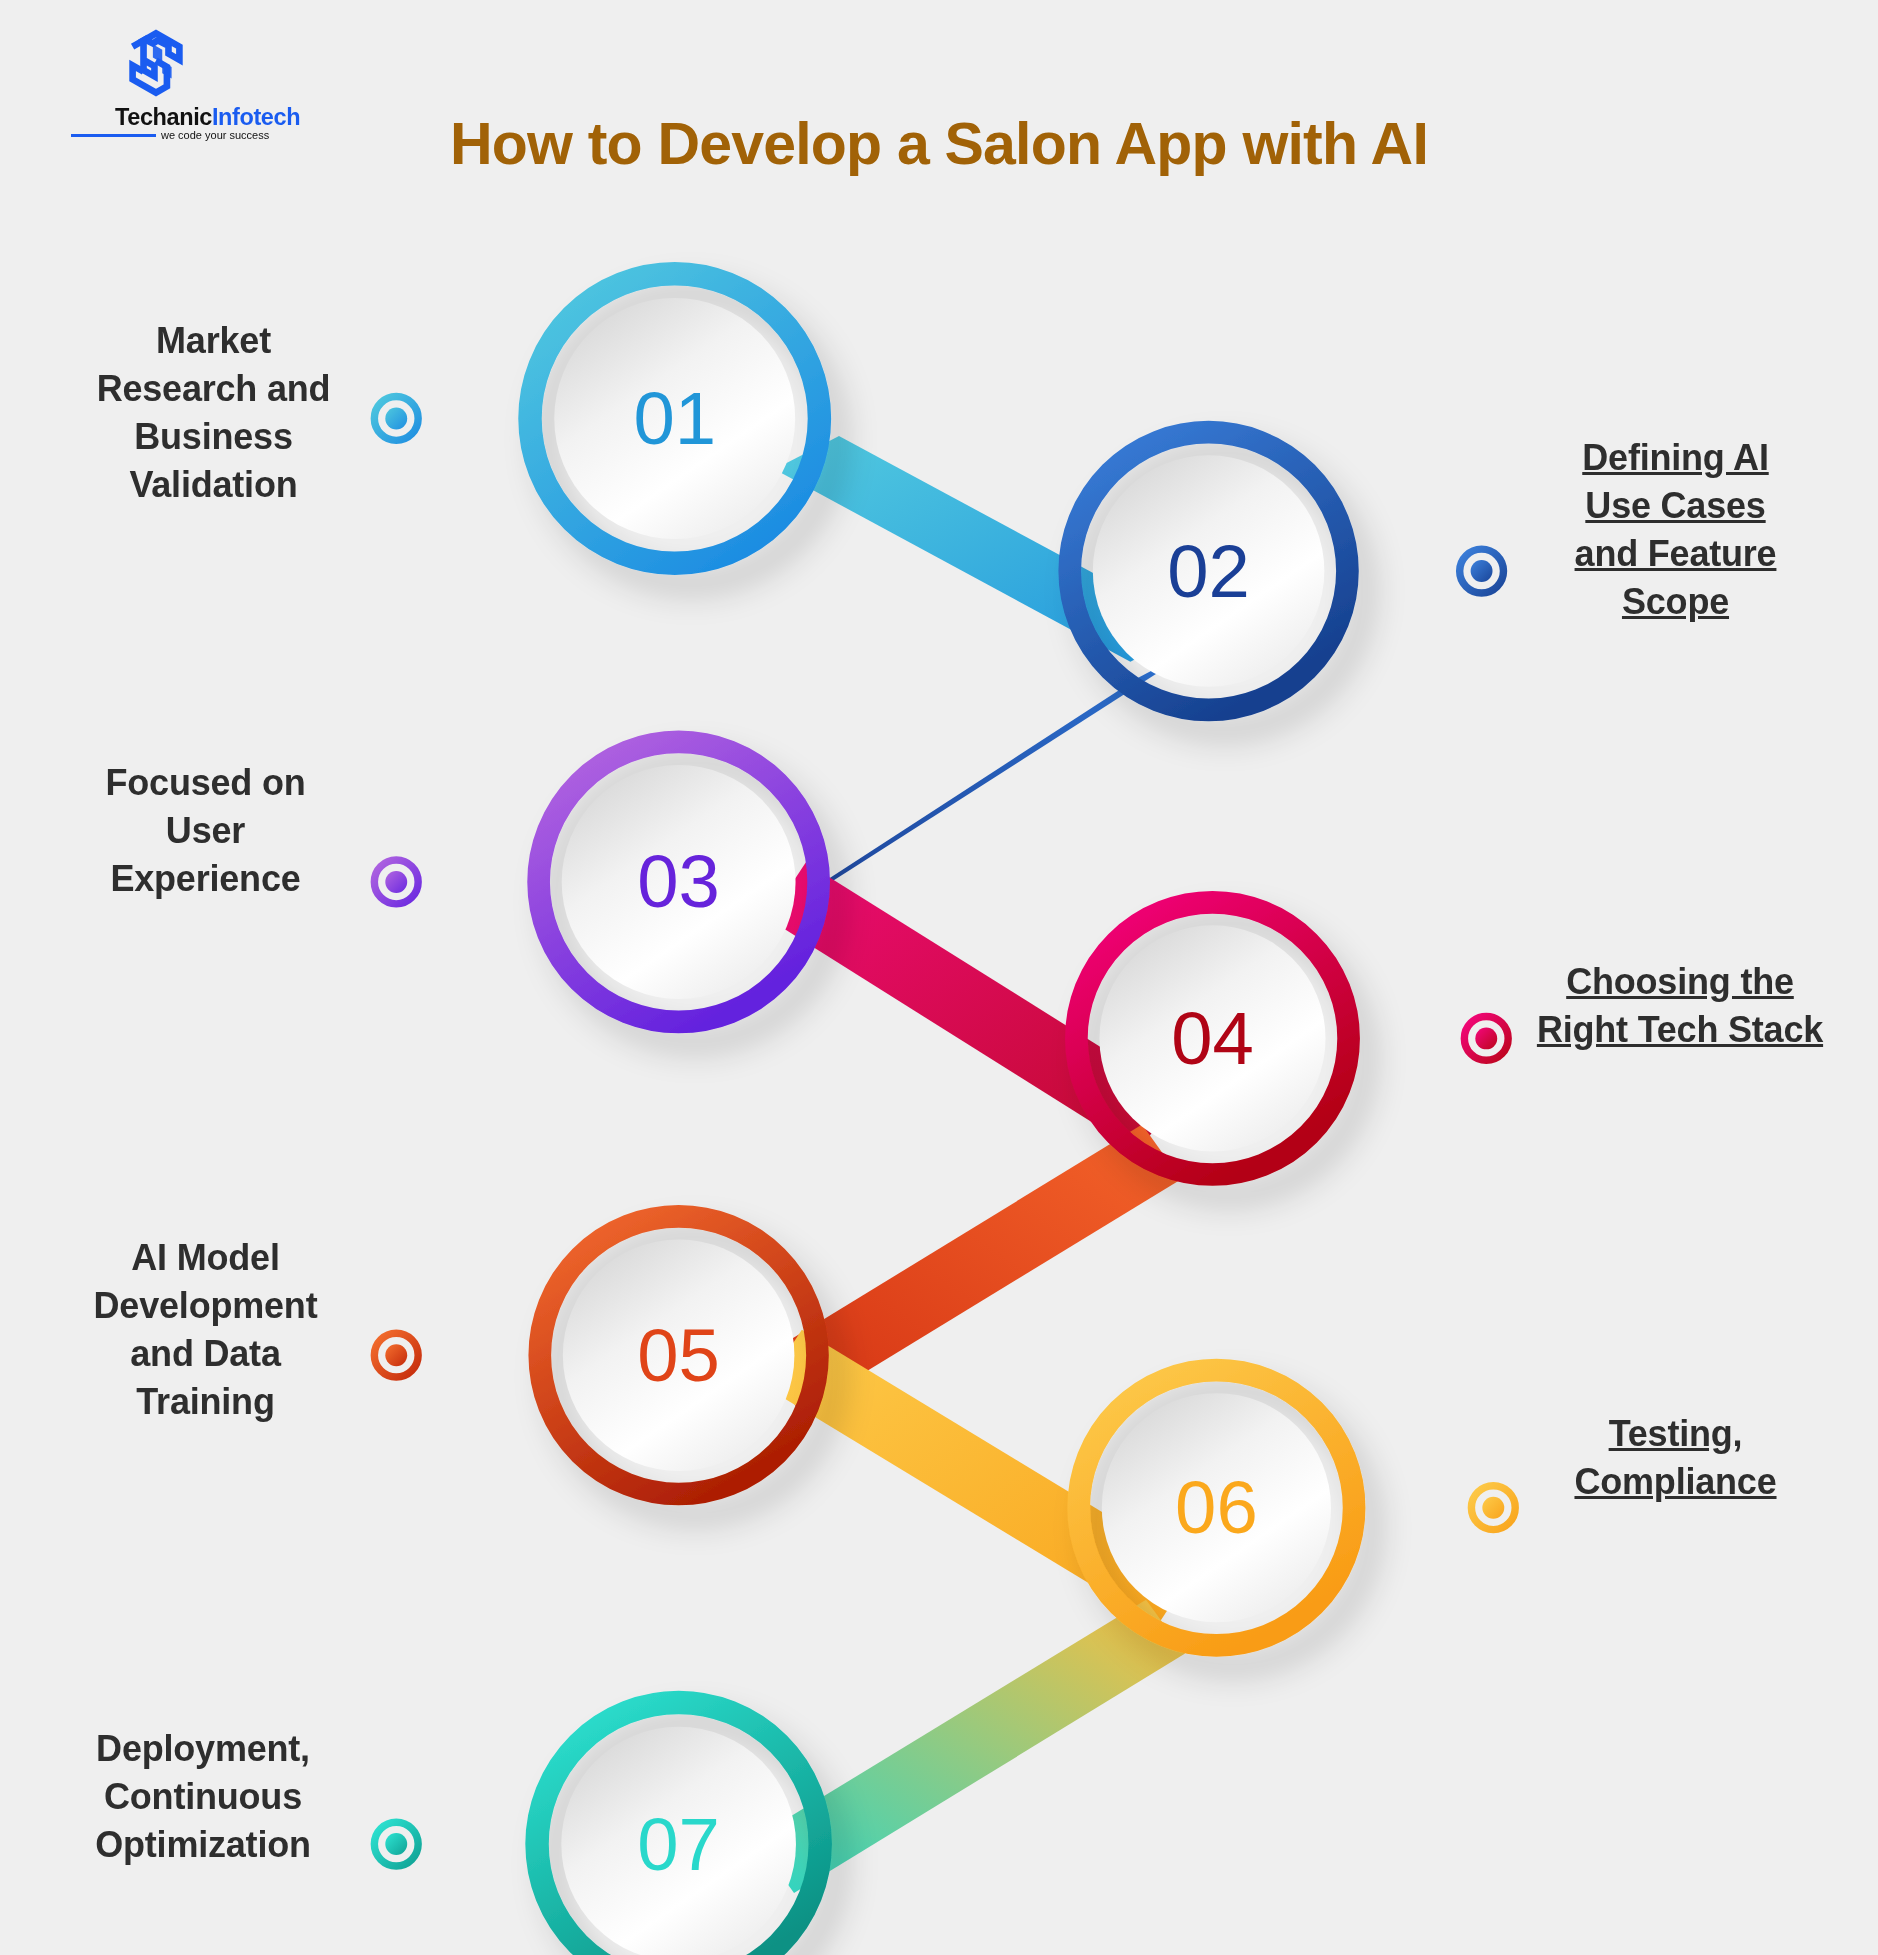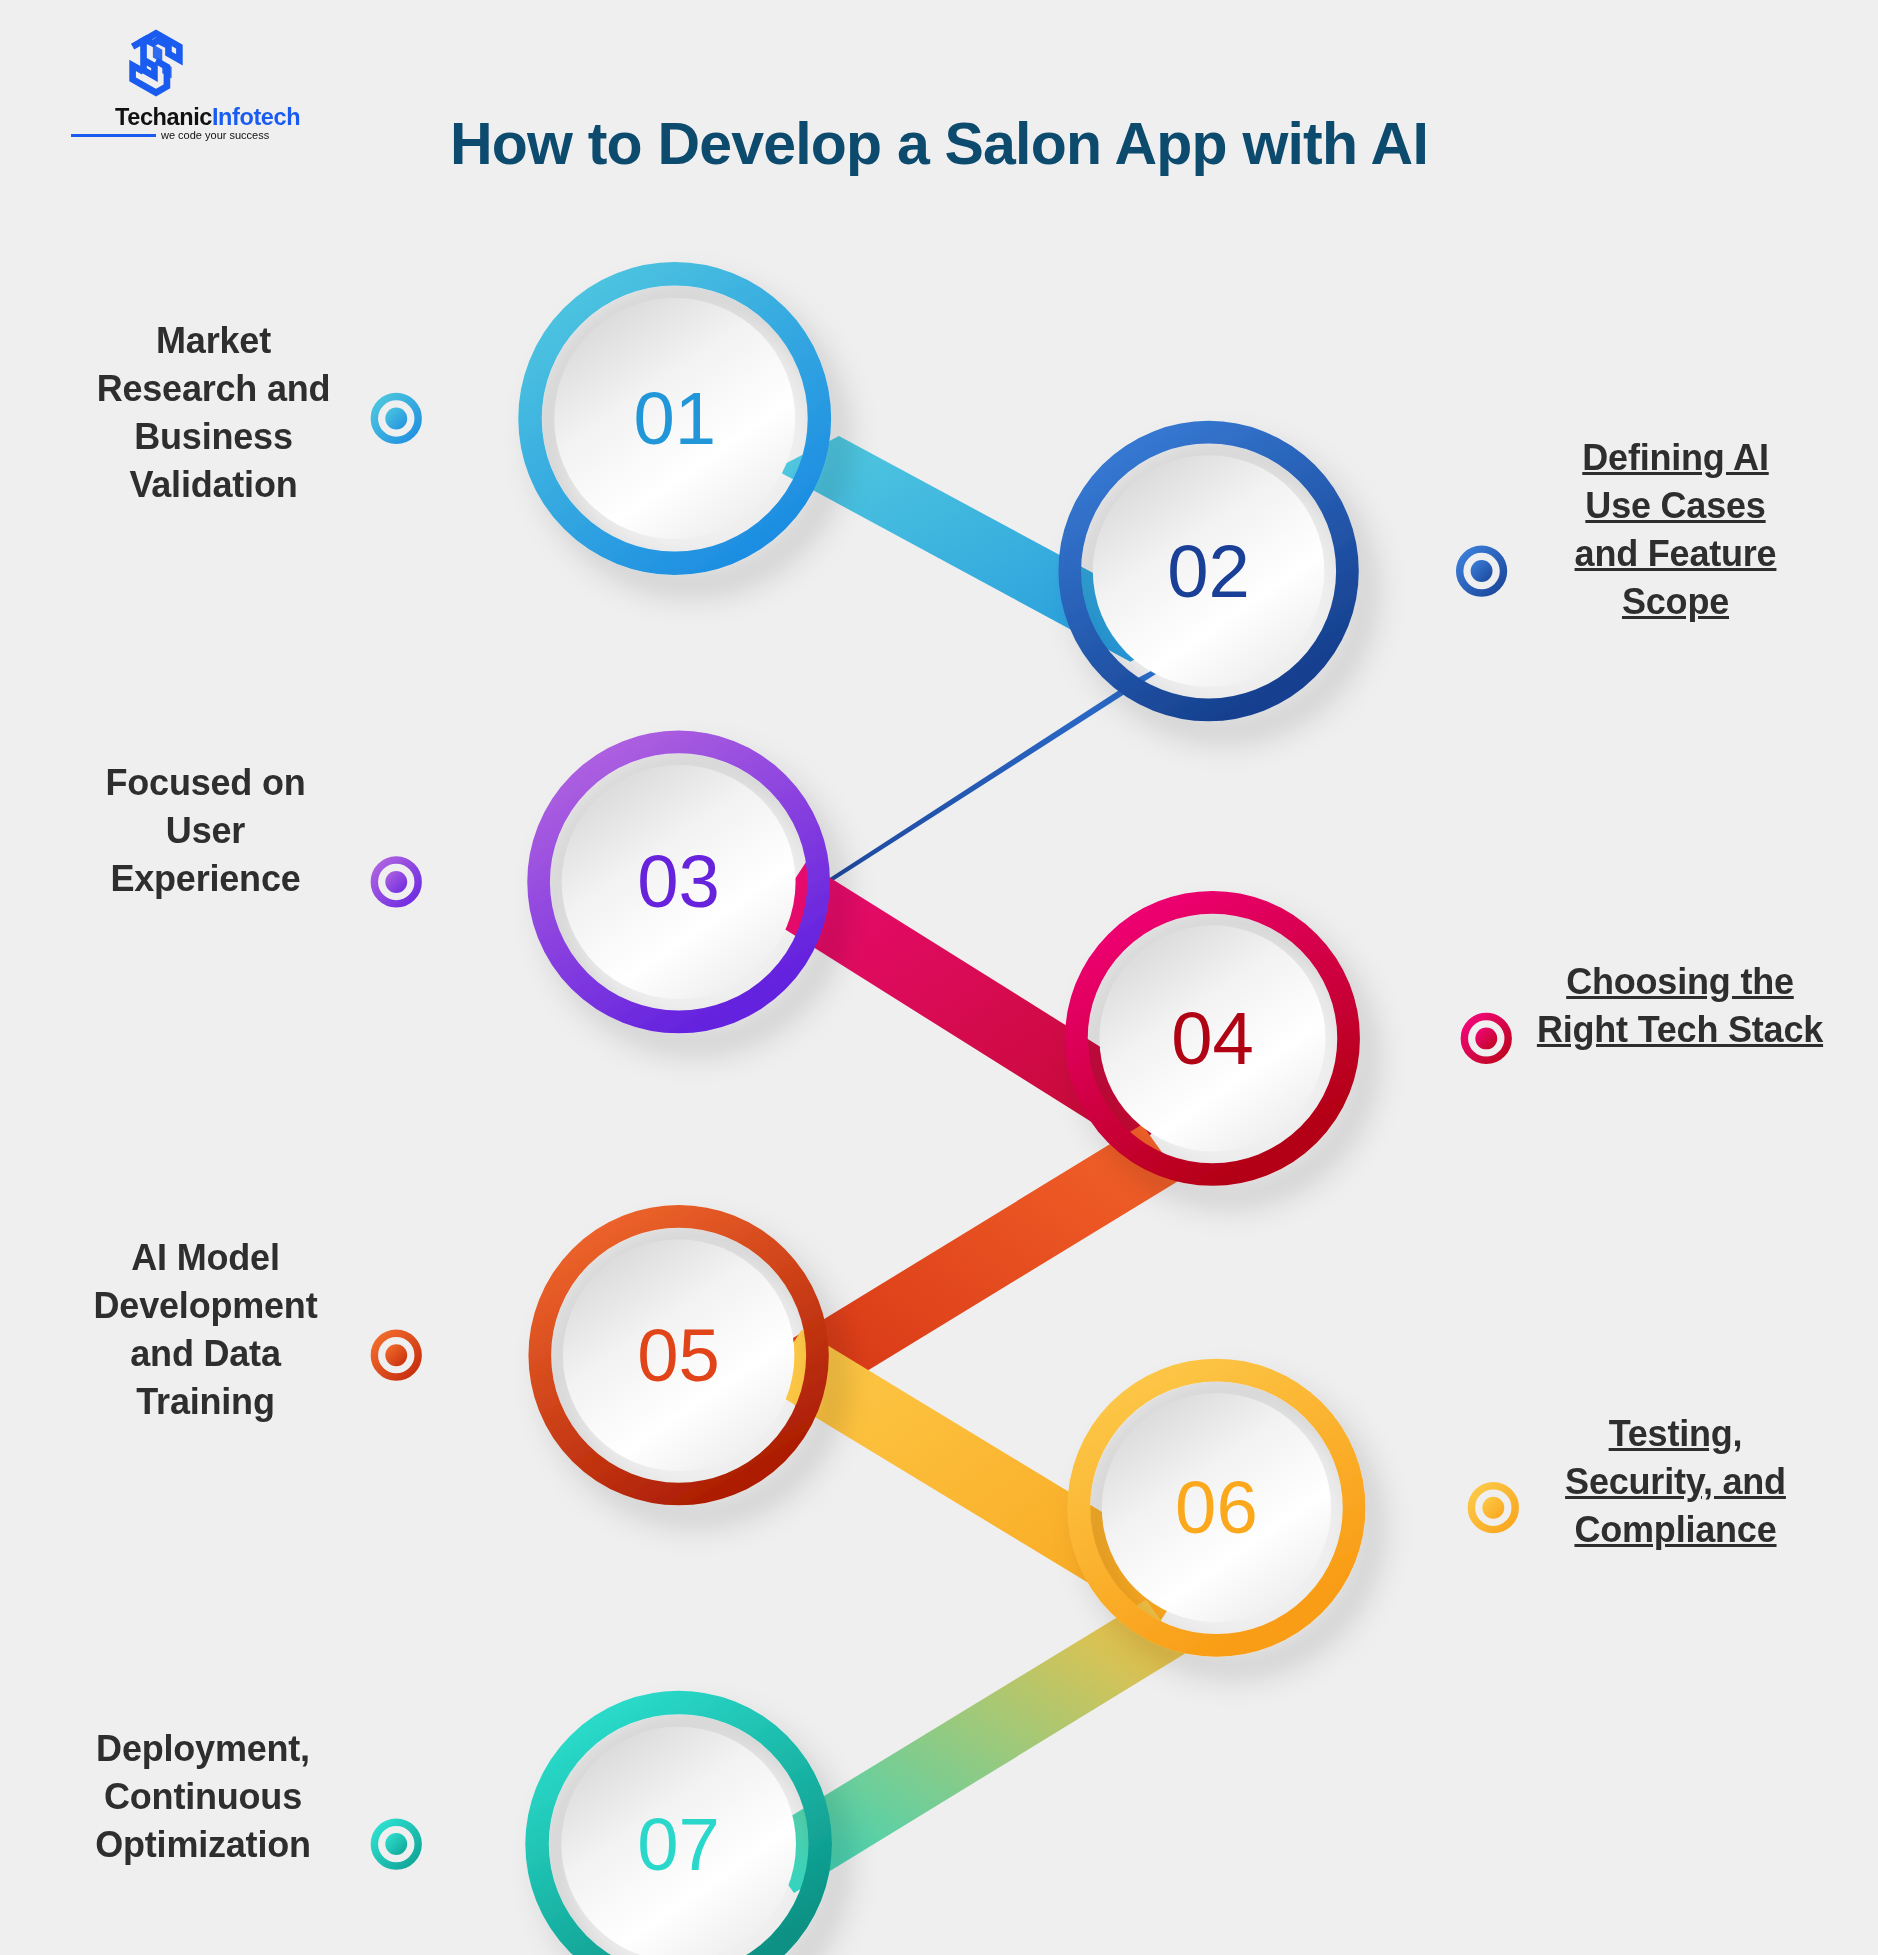--- a/index.html
+++ b/index.html
@@ -65,21 +65,21 @@
 
   
   #page-title {
     position: absolute;
     left: 274px;
     top: 74px;
     width: 1330px;
     text-align: center;
     font-size: 59px;
     font-weight: 700;
-    color: #0c4a6e;
+    color: #a16207;
     letter-spacing: -0.8px;
     white-space: nowrap;
     line-height: 1.05;
   }
 
   
   #flow-stage {
     position: absolute;
     left: 0;
     top: 0;
@@ -341,21 +341,20 @@
 
 <div class="step-label left" style="left:43px; top:1234px; width:325px;">
   <div>AI Model</div>
   <div>Development</div>
   <div>and Data</div>
   <div>Training</div>
 </div>
 
 <div class="step-label right" style="left:1513px; top:1410px; width:325px;">
   <div>Testing,</div>
-  <div>Security, and</div>
   <div>Compliance</div>
 </div>
 
 <div class="step-label left" style="left:31px; top:1725px; width:344px;">
   <div>Deployment,</div>
   <div>Continuous</div>
   <div>Optimization</div>
 </div>
 
 

